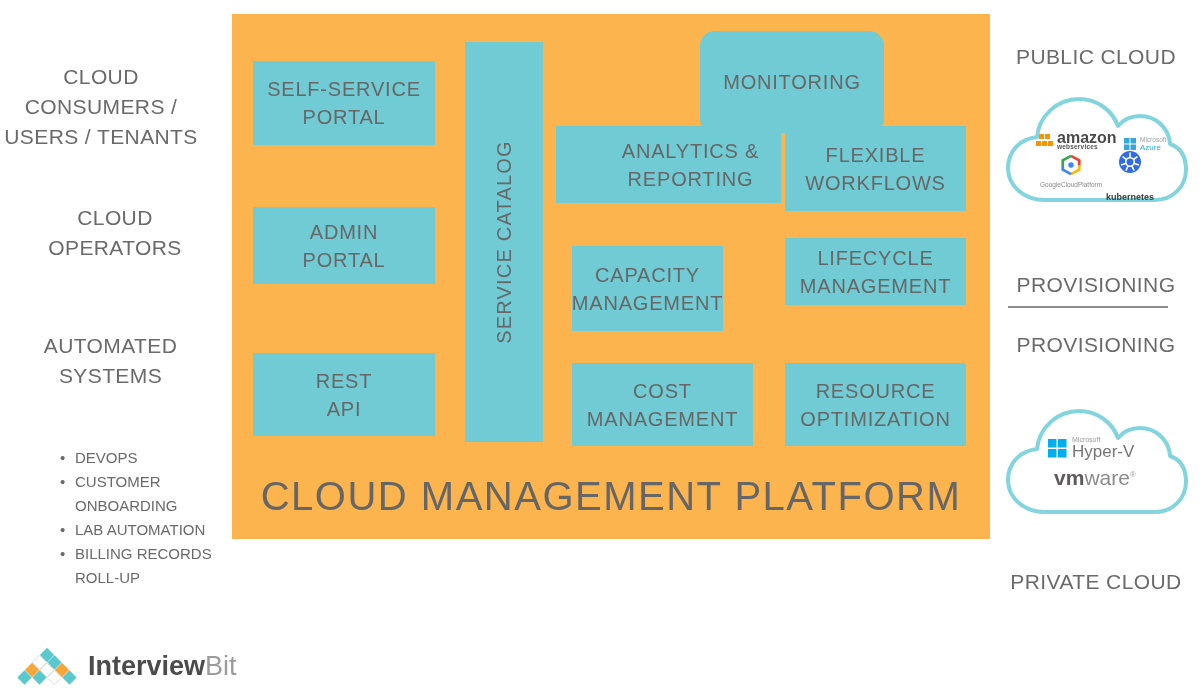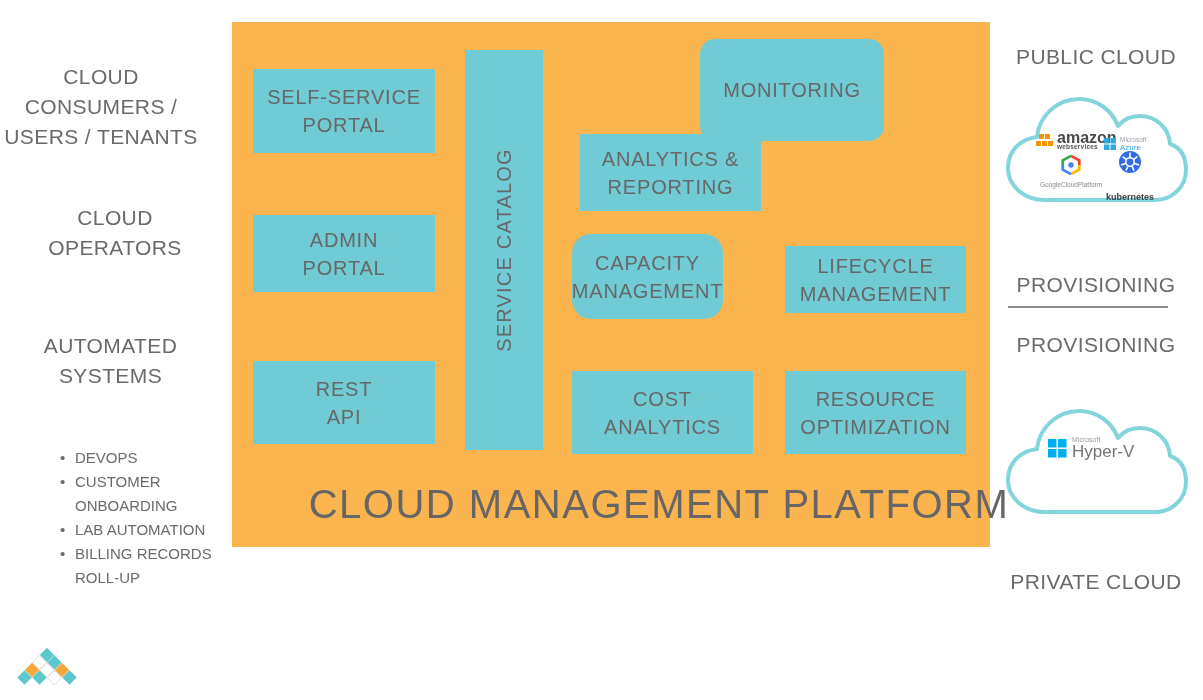--- a/index.html
+++ b/index.html
@@ -67,54 +67,56 @@
   <div class="abs hlabel ml" style="left:8px;top:331px;width:205px;">AUTOMATED
 SYSTEMS</div>
 
   <ul class="abs blist" style="left:42px;top:430px;width:172px;">
     <li>DEVOPS</li>
     <li>CUSTOMER ONBOARDING</li>
     <li>LAB AUTOMATION</li>
     <li>BILLING RECORDS ROLL-UP</li>
   </ul>
 
-  <div class="abs panel" style="left:232px;top:14px;width:758px;height:525px;margin-top:8px;">
+  <div class="abs panel" style="left:232px;top:14px;width:758px;height:525px;">
 
     <div class="tbox ml" style="left:21px;top:47px;width:182px;height:84px;">SELF-SERVICE
 PORTAL</div>
 
     <div class="tbox ml" style="left:21px;top:193px;width:182px;height:77px;">ADMIN
 PORTAL</div>
 
     <div class="tbox ml" style="left:21px;top:339px;width:182px;height:83px;">REST
 API</div>
 
     <div class="catalog" style="left:233px;top:28px;width:78px;height:400px;">
       <div class="catalog-text">SERVICE CATALOG</div>
     </div>
 
     <div class="tbox" style="left:468px;top:17px;width:184px;height:102px;border-radius:15px;">MONITORING</div>
 
-    <div class="tbox ml" style="left:348px;top:112px;width:181px;height:77px;">ANALYTICS &amp;
+    <div class="tbox ml" style="left:324px;top:112px;width:181px;height:77px;padding-left:44px;">ANALYTICS &amp;
 REPORTING</div>
 
-
-    <div class="tbox ml" style="left:340px;top:212px;width:151px;height:85px;border-radius:19px;">CAPACITY
+    <div class="tbox ml" style="left:553px;top:112px;width:181px;height:85px;">FLEXIBLE
+WORKFLOWS</div>
+
+    <div class="tbox ml" style="left:340px;top:232px;width:151px;height:85px;">CAPACITY
 MANAGEMENT</div>
 
     <div class="tbox ml" style="left:553px;top:224px;width:181px;height:67px;">LIFECYCLE
 MANAGEMENT</div>
 
     <div class="tbox ml" style="left:340px;top:349px;width:181px;height:83px;">COST
-ANALYTICS</div>
+MANAGEMENT</div>
 
     <div class="tbox ml" style="left:553px;top:349px;width:181px;height:83px;">RESOURCE
 OPTIMIZATION</div>
 
-    <div class="panel-title" style="top:460px;padding-left:48px;">CLOUD MANAGEMENT PLATFORM</div>
+    <div class="panel-title" style="top:460px;">CLOUD MANAGEMENT PLATFORM</div>
   </div>
 
   <div class="abs hlabel" style="left:996px;top:42px;width:200px;">PUBLIC CLOUD</div>
 
   <div class="cloud-wrap" style="left:1000px;top:88px;width:190px;height:128px;">
     <svg class="cloud-shape" width="190" height="128" viewBox="0 0 190 128">
       <path d="M 45 112 C 24 112 8 98 8 80 C 8 63 20 51 37 49 C 39 28 57 11 79 11 C 97 11 112 22 118 38 C 123 32 131 28 140 28 C 156 28 169 40 170 56 C 182 60 186 71 186 82 C 186 99 172 112 155 112 Z" fill="#ffffff" stroke="#82D5DC" stroke-width="4" stroke-linejoin="round"></path>
     </svg>
 
     <div class="abs logo-row" style="left:36px;top:44px;">
@@ -124,21 +126,21 @@
         <rect x="0" y="7" width="5" height="5" fill="#F79400"></rect>
         <rect x="6" y="7" width="5" height="5" fill="#F79400"></rect>
         <rect x="12" y="7" width="5" height="5" fill="#F79400"></rect>
       </svg>
       <div>
         <div class="aws-name">amazon</div>
         <div class="aws-sub">webservices</div>
       </div>
     </div>
 
-    <div class="abs logo-row" style="left:104px;top:48px;align-items:center;">
+    <div class="abs logo-row" style="left:124px;top:48px;align-items:center;">
       <svg width="12" height="12" viewBox="0 0 12 12">
         <rect x="0" y="0" width="5.5" height="5.5" fill="#31A8E0"></rect>
         <rect x="6.5" y="0" width="5.5" height="5.5" fill="#31A8E0"></rect>
         <rect x="0" y="6.5" width="5.5" height="5.5" fill="#31A8E0"></rect>
         <rect x="6.5" y="6.5" width="5.5" height="5.5" fill="#31A8E0"></rect>
       </svg>
       <div>
         <div class="ms-top">Microsoft</div>
         <div class="azure-name">Azure</div>
       </div>
@@ -191,34 +193,40 @@
         <rect x="10" y="0" width="8.5" height="8.5" fill="#00ADEF"></rect>
         <rect x="0" y="10" width="8.5" height="8.5" fill="#00ADEF"></rect>
         <rect x="10" y="10" width="8.5" height="8.5" fill="#00ADEF"></rect>
       </svg>
       <div>
         <div class="hv-top">Microsoft</div>
         <div class="hyperv-name">Hyper-V</div>
       </div>
     </div>
 
+    <div class="abs vmware" style="left:0;top:64px;width:190px;text-align:center;">
+      <span class="vm-bold">vm</span><span class="vm-light">ware</span><span class="vm-reg">®</span>
+    </div>
   </div>
 
   <div class="abs hlabel" style="left:996px;top:567px;width:200px;">PRIVATE CLOUD</div>
 
   <div class="abs" style="left:16px;top:646px;display:flex;align-items:center;gap:10px;">
     <svg width="62" height="40" viewBox="0 0 62 38">
       <g>
         <path transform="translate(31,8)" d="M0,-7.2 L7.2,0 L0,7.2 L-7.2,0 Z" fill="#5BC8CE"></path>
         <path transform="translate(23.5,15.5)" d="M0,-7.2 L7.2,0 L0,7.2 L-7.2,0 Z" fill="#ffffff" stroke="#DCDCDC"></path>
         <path transform="translate(38.5,15.5)" d="M0,-7.2 L7.2,0 L0,7.2 L-7.2,0 Z" fill="#5BC8CE"></path>
         <path transform="translate(16,23)" d="M0,-7.2 L7.2,0 L0,7.2 L-7.2,0 Z" fill="#F5A73B"></path>
         <path transform="translate(31,23)" d="M0,-7.2 L7.2,0 L0,7.2 L-7.2,0 Z" fill="#ffffff" stroke="#DCDCDC"></path>
         <path transform="translate(46,23)" d="M0,-7.2 L7.2,0 L0,7.2 L-7.2,0 Z" fill="#F5A73B"></path>
         <path transform="translate(8.5,30.5)" d="M0,-7.2 L7.2,0 L0,7.2 L-7.2,0 Z" fill="#5BC8CE"></path>
         <path transform="translate(23.5,30.5)" d="M0,-7.2 L7.2,0 L0,7.2 L-7.2,0 Z" fill="#5BC8CE"></path>
         <path transform="translate(38.5,30.5)" d="M0,-7.2 L7.2,0 L0,7.2 L-7.2,0 Z" fill="#ffffff" stroke="#DCDCDC"></path>
         <path transform="translate(53.5,30.5)" d="M0,-7.2 L7.2,0 L0,7.2 L-7.2,0 Z" fill="#5BC8CE"></path>
       </g>
     </svg>
+    <div class="brand">
+      <span class="brand-primary">Interview</span><span class="brand-secondary">Bit</span>
+    </div>
   </div>
 
 </div>
 
 </body></html>

